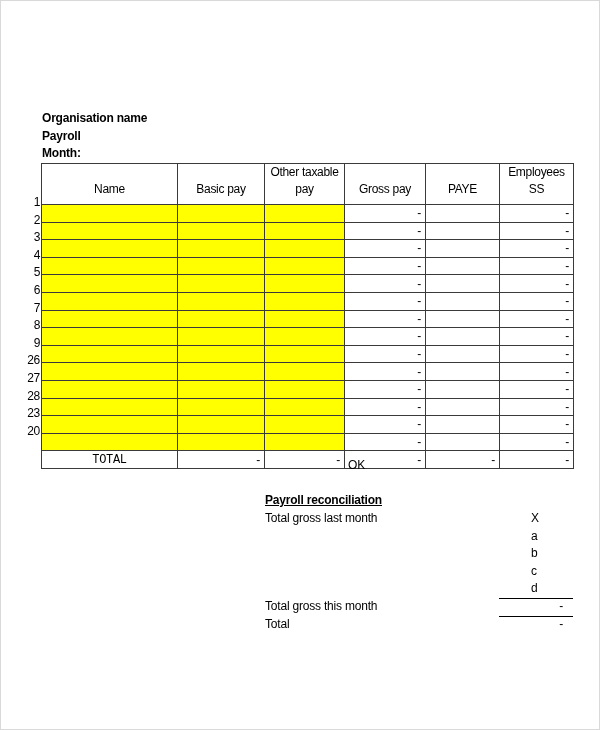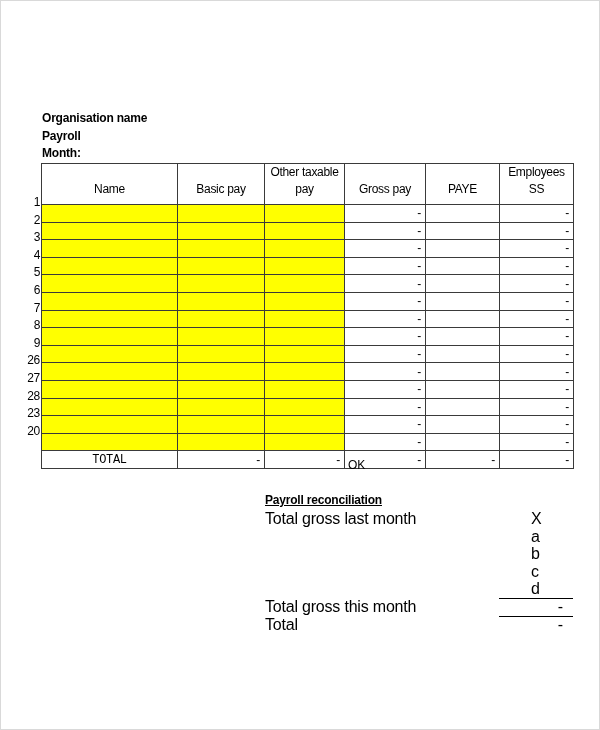--- a/index.html
+++ b/index.html
@@ -22,21 +22,21 @@
     th.ee-head { border-right: 1px solid #3a3a3a; }
     .thin-gray { border-left-color: #a0a0a0 !important; }
 
     .row-numbers { position: absolute; left: 24px; top: 193px; width: 16px; }
     .row-number { height: 17.6px; line-height: 18px; text-align: right; font-size: 12px; letter-spacing: -0.3px; }
 
     .ok-label { position: absolute; left: 348px; top: 458px; font-size: 12px; }
 
     .recon { position: absolute; left: 265px; top: 492px; width: 310px; }
     .recon-title { font-weight: bold; font-size: 12px; height: 18px; line-height: 16px; letter-spacing: -0.2px; text-decoration: underline; }
-    .recon-row { position: relative; height: 17.6px; line-height: 17.6px; font-size: 16px; letter-spacing: -0.2px; text-align: center; }
+    .recon-row { position: relative; height: 17.6px; line-height: 17.6px; font-size: 12px; letter-spacing: -0.2px; text-align: center; }
     .recon-row .lbl { position: absolute; left: 0; }
     .recon-row .marker { position: absolute; left: 266px; }
     .recon-row .val { position: absolute; right: 12px; }
     .rule { position: absolute; left: 234px; width: 74px; height: 1px; background: #000; }
   </style>
 </head>
 <body>
 
 <div class="page-border"></div>
 

